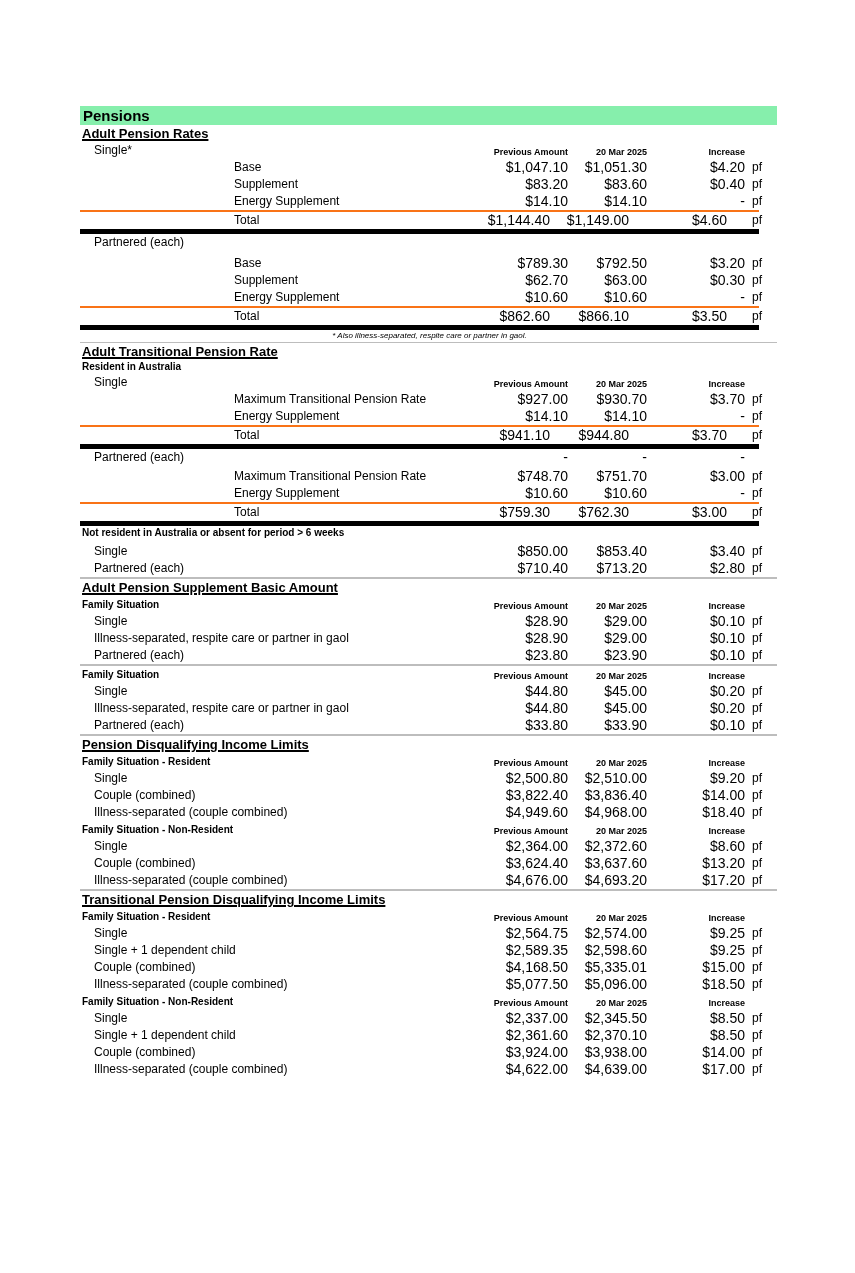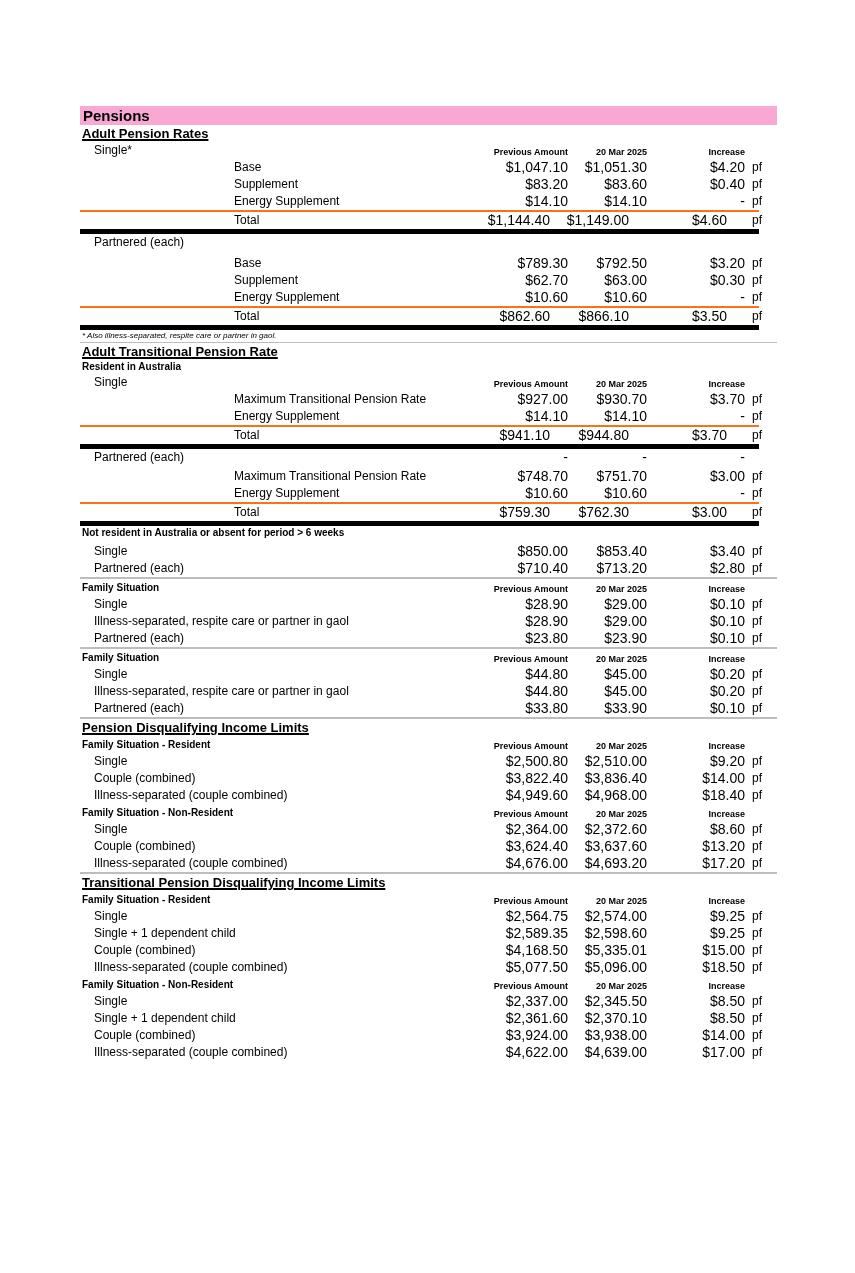--- a/index.html
+++ b/index.html
@@ -1,41 +1,41 @@
 <!DOCTYPE html>
 <html><head>
 <meta charset="utf-8">
 <style>
   html, body { margin: 0; padding: 0; background: #ffffff; }
   body { width: 855px; height: 1273px; position: relative; overflow: hidden;
          font-family: "Liberation Sans", sans-serif; color: #000; }
   #doc { position: absolute; left: 80px; top: 106px; width: 697px; }
 
-  .banner { background: #f9a8d4; height: 19px; font-weight: bold; font-size: 15px;
+  .banner { background: #86efac; height: 19px; font-weight: bold; font-size: 15px;
             line-height: 19px; padding-left: 3px; }
   .sec-title { font-weight: bold; font-size: 13px; line-height: 17px; height: 17px;
                padding-left: 2px; text-decoration: underline; }
   .sec-title span { text-decoration: underline; text-underline-offset: 2px; }
   .sec-sep { border-top: 2px solid #bdbdbd; }
   .sec-sep-thin { border-top: 1px solid #bdbdbd; }
 
   .row { position: relative; height: 17px; font-size: 12px; line-height: 17px; }
   .row.hdr { height: 17px; }
   .cell { position: absolute; top: 0; white-space: nowrap; }
   .lbl1 { left: 14px; }
   .lbl0 { left: 2px; font-weight: bold; font-size: 10px; }
   .lbl2 { left: 154px; }
   .c-prev { right: 209px; text-align: right; font-size: 14px; }
   .c-cur { right: 130px; text-align: right; font-size: 14px; }
   .c-inc { right: 32px; text-align: right; font-size: 14px; }
   .c-pf  { left: 672px; font-size: 12px; }
   .hdr .c-prev, .hdr .c-cur, .hdr .c-inc { font-size: 9px; font-weight: bold; top: 2px; }
   .row.total { border-top: 2px solid #f97316; width: 679px; }
   .thick { border-top: 5px solid #000; width: 679px; height: 0; }
-  .footnote { font-size: 8px; font-style: italic; height: 12px; line-height: 12px; padding-left: 2px; }
+  .footnote { font-size: 8px; font-style: italic; height: 12px; line-height: 12px; padding-left: 2px; text-align: center; }
 </style>
 </head>
 <body>
 
 <div id="doc">
   <div class="banner">Pensions</div>
 
   <div class="sec-title"><span>Adult Pension Rates</span></div>
   <div class="row hdr">
     <span class="cell lbl1">Single*</span>
@@ -192,20 +192,21 @@
       <div class="row">
         <span class="cell lbl1">Partnered (each)</span>
         <span class="cell c-prev">$710.40</span>
         <span class="cell c-cur">$713.20</span>
         <span class="cell c-inc">$2.80</span>
         <span class="cell c-pf">pf</span>
       </div>
     </div>
   <div class="sec-sep"></div>
 
+  <div class="sec-title"><span>Adult Pension Supplement Basic Amount</span></div>
   <div class="row hdr">
     <span class="cell lbl0">Family Situation</span>
     <span class="cell c-prev">Previous Amount</span>
     <span class="cell c-cur">20 Mar 2025</span>
     <span class="cell c-inc">Increase</span>
   </div>
   <div>
       <div class="row">
         <span class="cell lbl1">Single</span>
         <span class="cell c-prev">$28.90</span>

